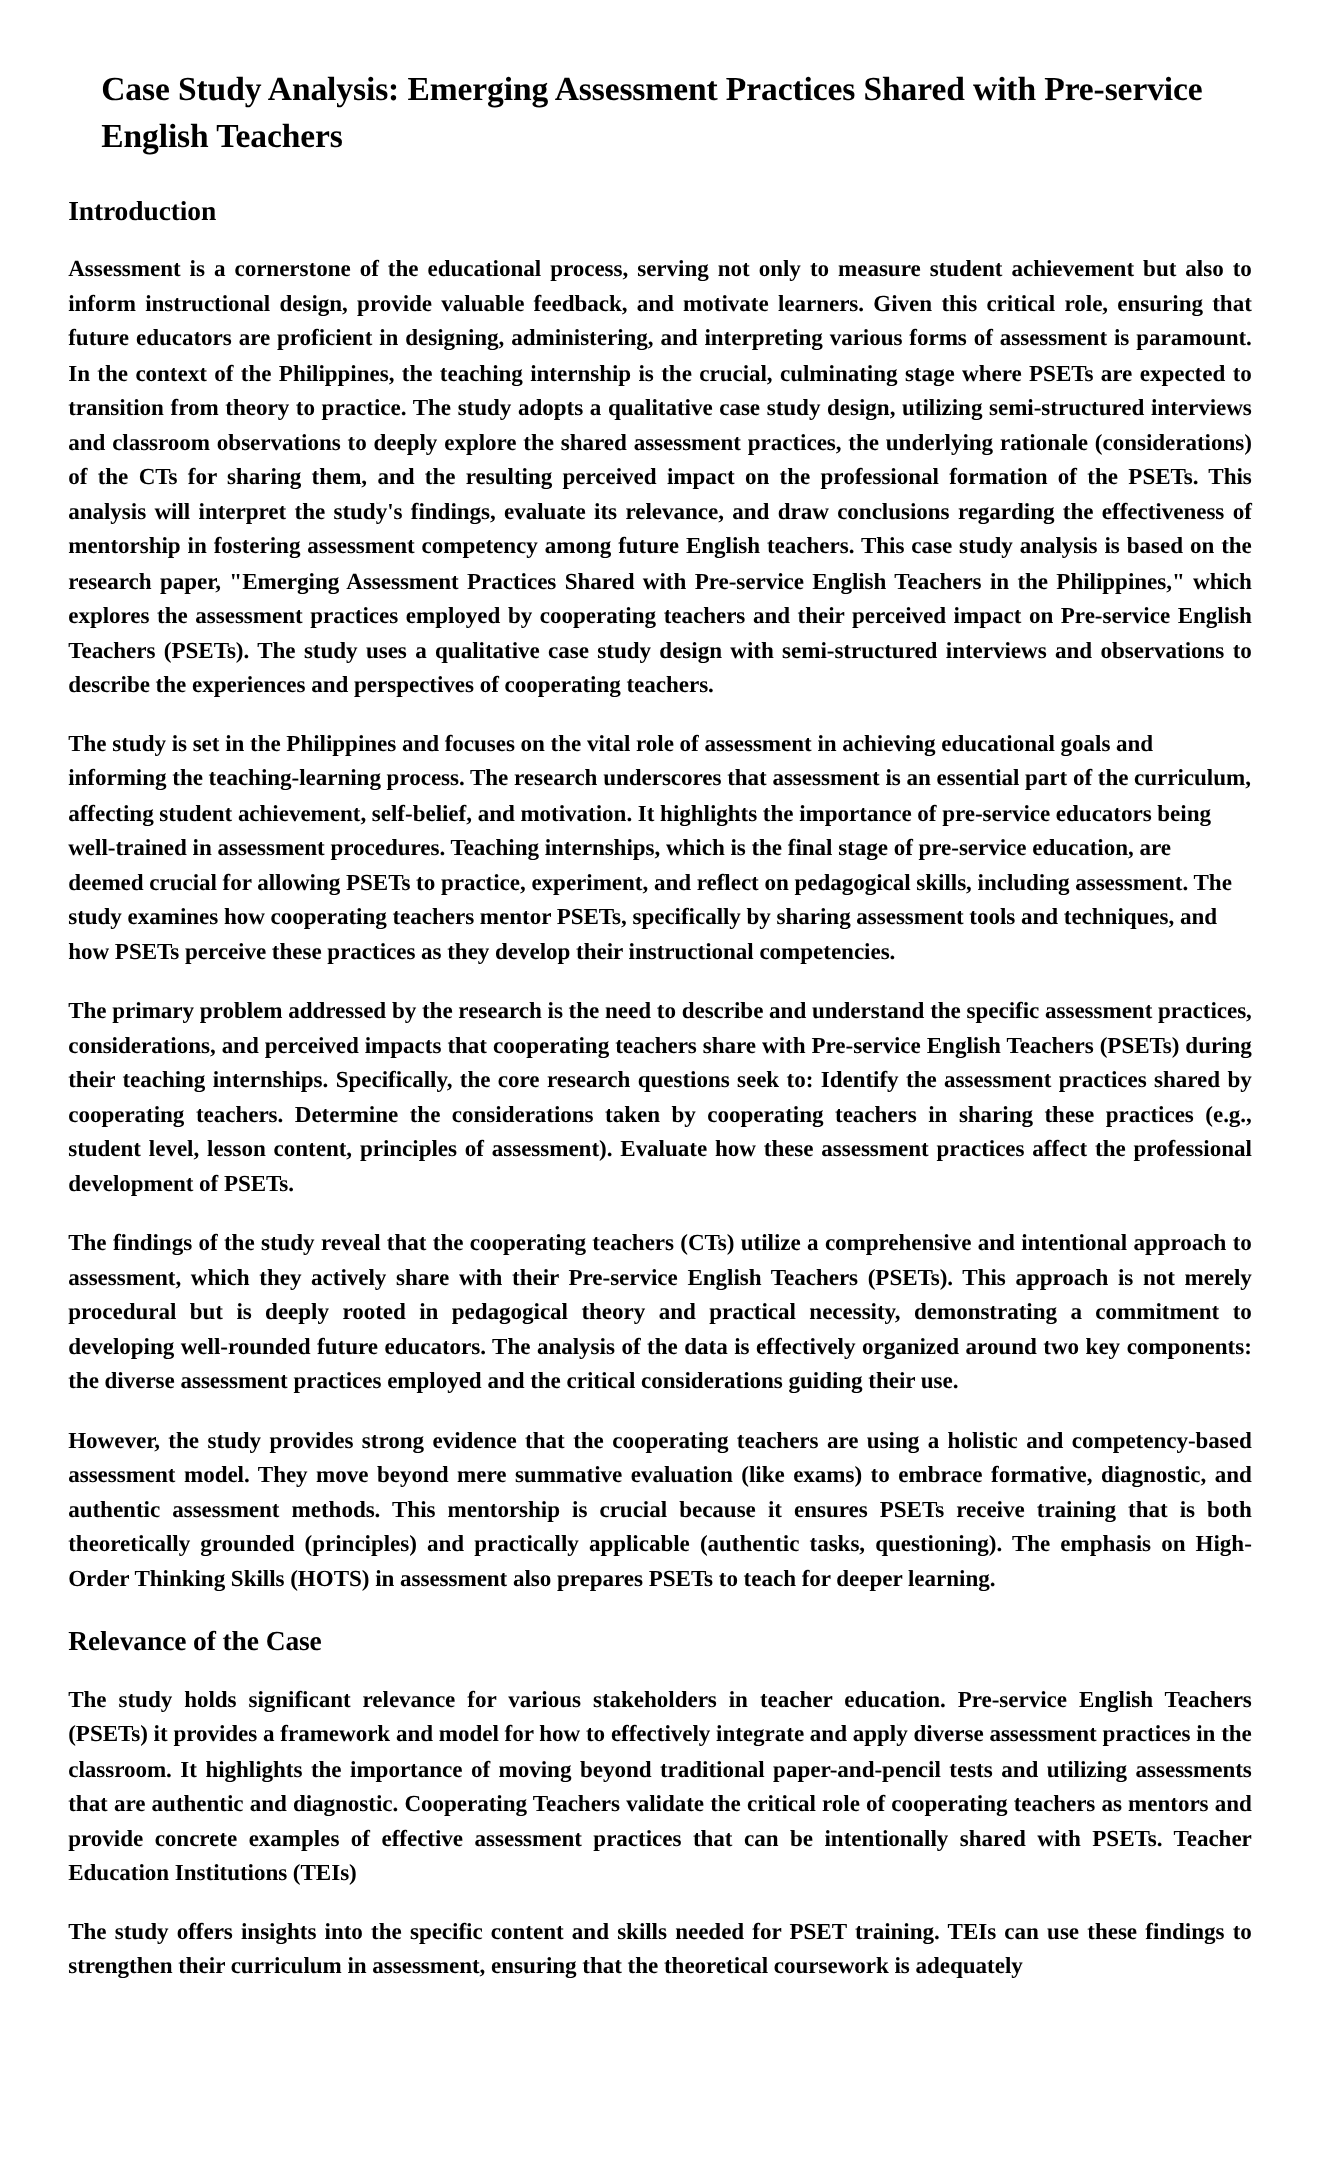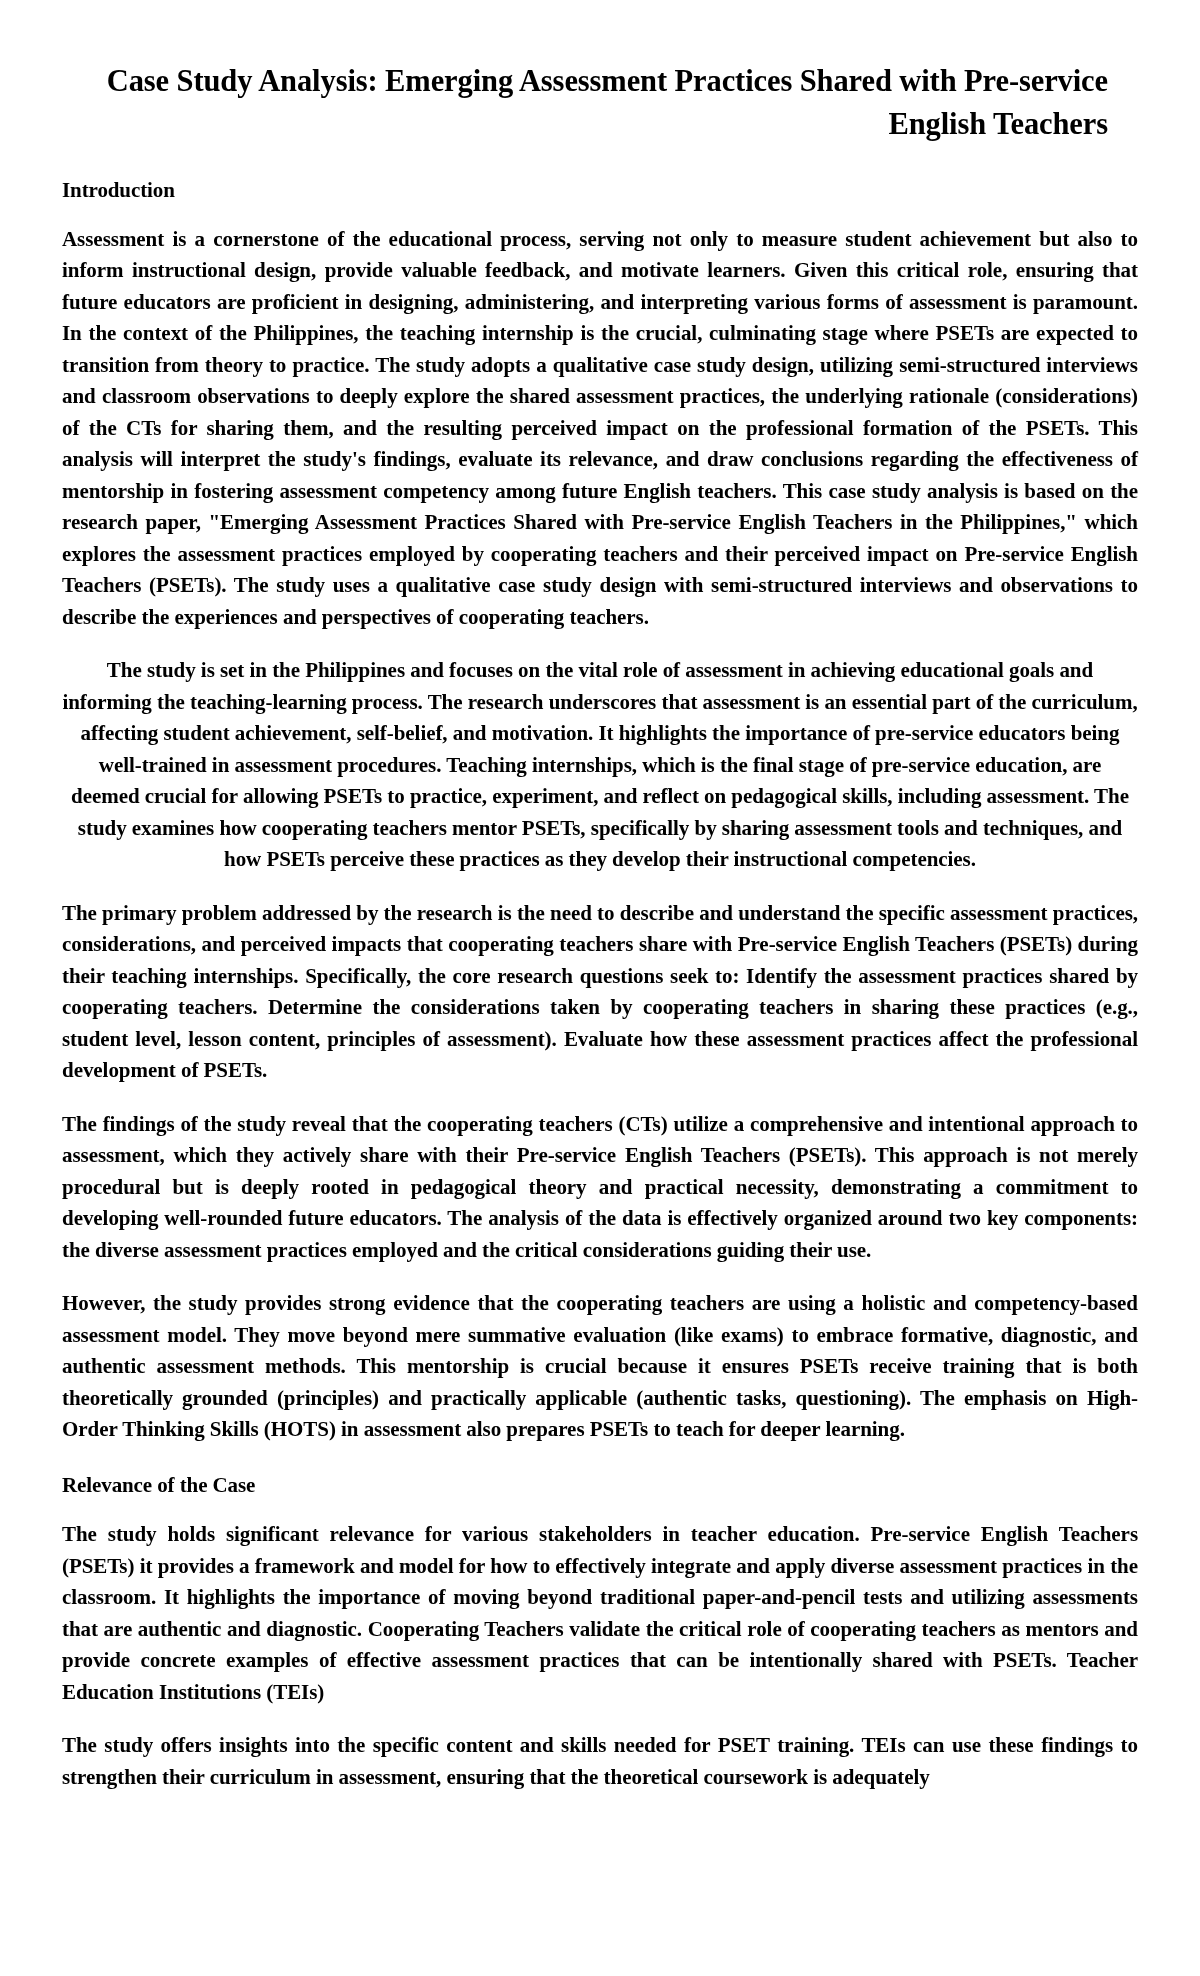--- a/index.html
+++ b/index.html
@@ -18,47 +18,47 @@
   .page {
     width: 1200px;
     min-height: 1976px;
     box-sizing: border-box;
     padding: 42px 62px 20px 62px;
     background: #ffffff;
   }
   .doc-title {
     font-size: 30.5px;
     font-weight: bold;
-    text-align: right;
+    text-align: left;
     line-height: 1.42;
     margin: 18px 30px 30px 30px;
     letter-spacing: -0.1px;
   }
   .section-heading {
-    font-size: 21px;
+    font-size: 25px;
     font-weight: bold;
     line-height: 1.3;
     margin: 26px 0 20px 0;
     letter-spacing: -0.1px;
   }
   .section-heading.first {
     margin-top: 4px;
   }
   p.body-text {
     font-size: 21px;
     line-height: 1.5;
     margin: 0 0 22px 0;
     text-align: justify;
     text-justify: inter-word;
     hyphens: none;
     letter-spacing: -0.05px;
     font-weight: bold;
   }
   p.body-text.ragged {
-    text-align: center;
+    text-align: left;
   }
   p.body-text:last-child {
     margin-bottom: 12px;
   }
 </style>
 </head>
 <body>
 
 <div class="page">
   <h1 class="doc-title">Case Study Analysis: Emerging Assessment Practices Shared with Pre-service English Teachers</h1>

